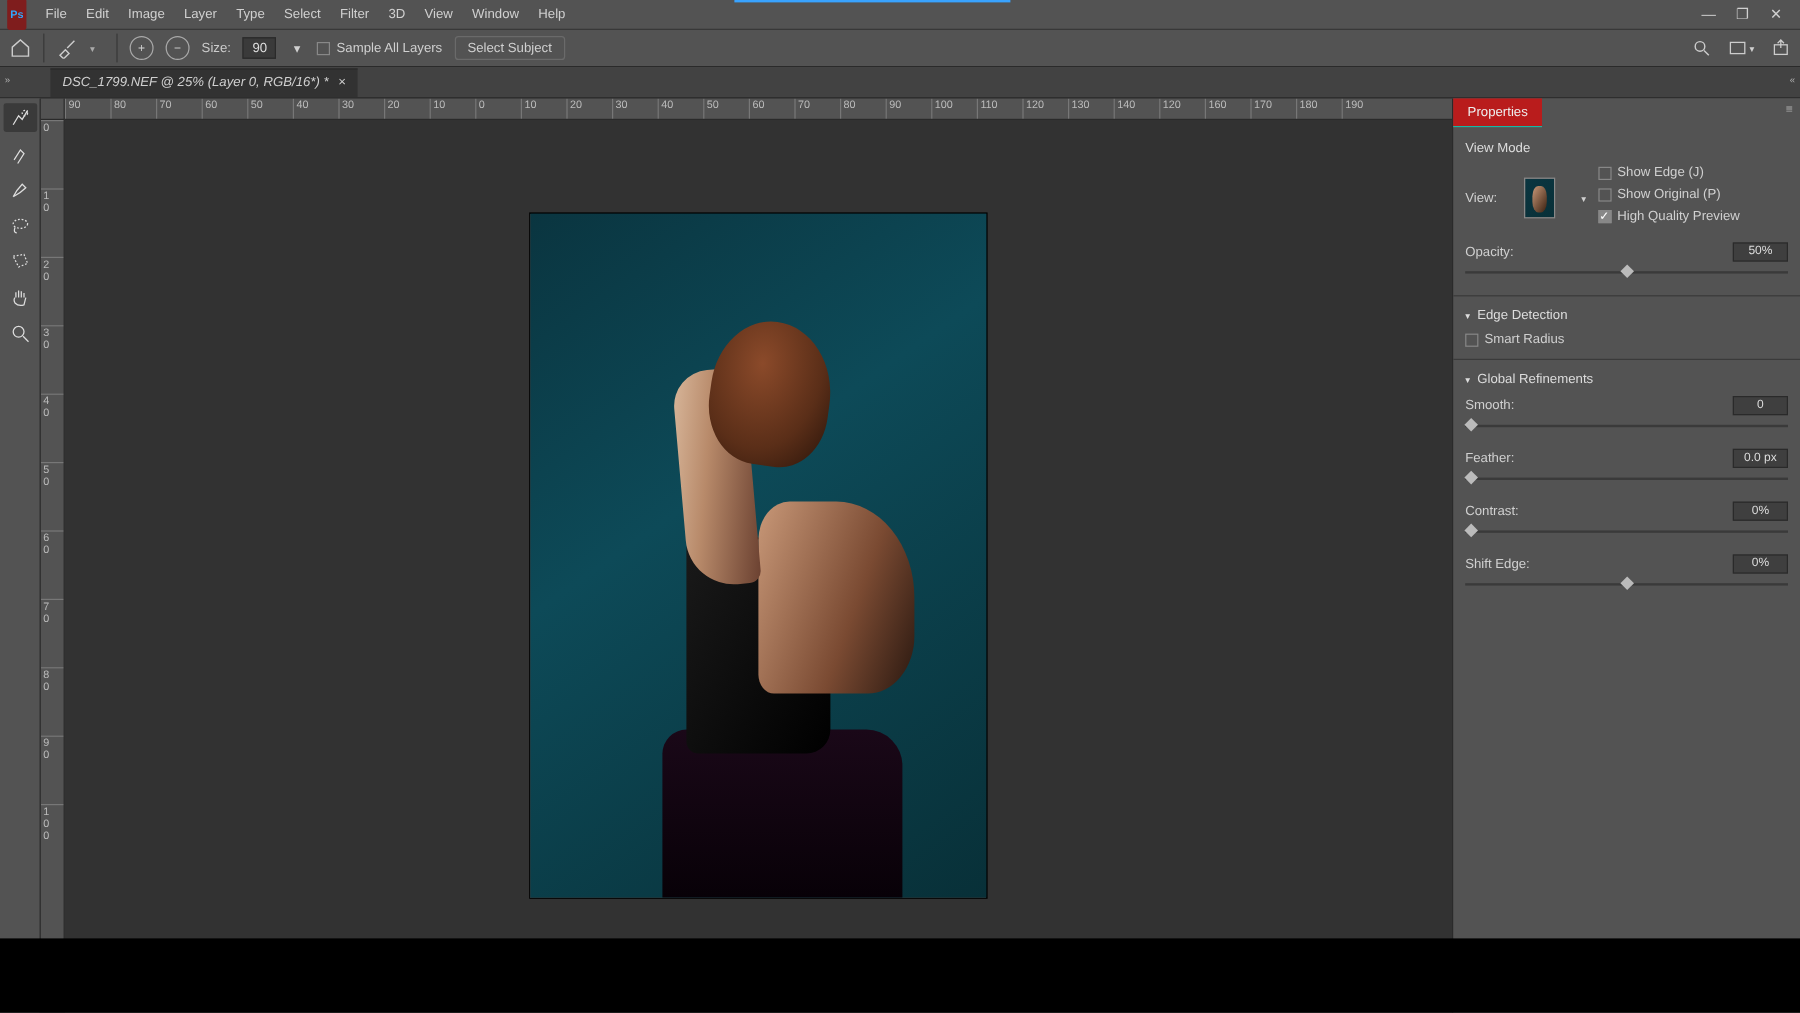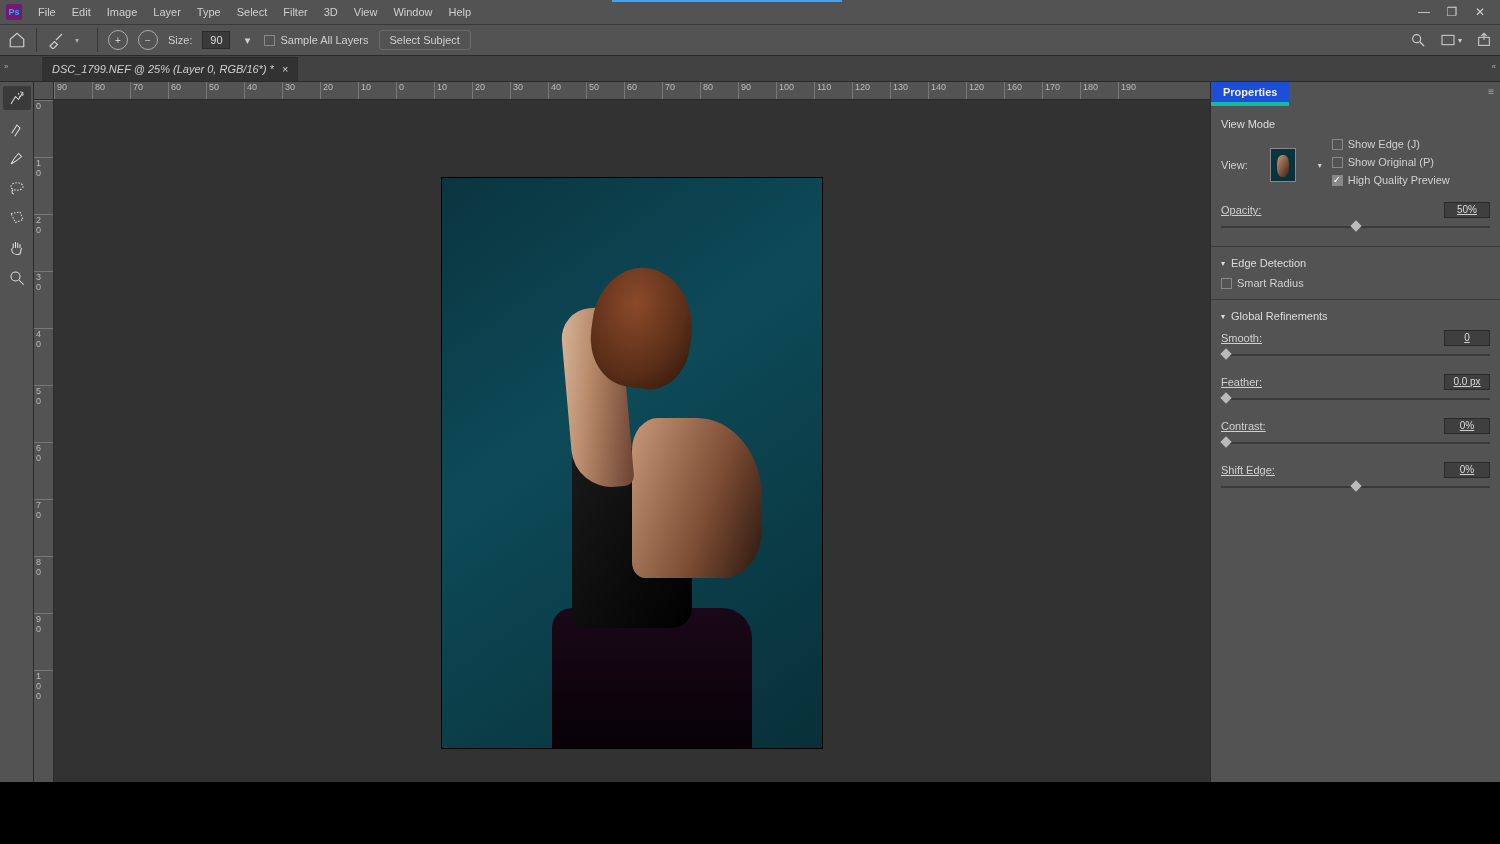--- a/index.html
+++ b/index.html
@@ -1,20 +1,20 @@
 <!DOCTYPE html>
 <html><head>
 <meta charset="utf-8">
 <style>
 * { margin: 0; padding: 0; box-sizing: border-box; font-family: -apple-system, BlinkMacSystemFont, "Segoe UI", sans-serif; }
 body { background: #535353; color: #d0d0d0; font-size: 11px; overflow: hidden; width: 1500px; height: 844px; position: relative; }
 
 
 .menubar { height: 24px; background: #535353; display: flex; align-items: center; padding: 0 6px; }
-.menubar .ps-icon { width: 16px; height: 16px; background: #701a75; color: #31a8ff; display: flex; align-items: center; justify-content: center; font-weight: bold; font-size: 9px; border-radius: 2px; margin-right: 8px; }
+.menubar .ps-icon { width: 16px; height: 26px; background: #7f1d1d; color: #31a8ff; display: flex; align-items: center; justify-content: center; font-weight: bold; font-size: 9px; border-radius: 2px; margin-right: 8px; }
 .menubar .menu-item { padding: 0 8px; cursor: pointer; }
 .menubar .spacer { flex: 1; }
 .menubar .win-btn { width: 28px; text-align: center; cursor: pointer; font-size: 12px; }
 
 
 .progress-strip { position: absolute; top: 0; left: 612px; width: 230px; height: 2px; background: #39a3ff; }
 
 
 .optbar { height: 32px; background: #535353; border-top: 1px solid #383838; border-bottom: 1px solid #2a2a2a; display: flex; align-items: center; padding: 0 8px; gap: 10px; }
 .optbar .home { width: 18px; height: 18px; }
@@ -59,35 +59,35 @@
 .figure .neck-hand { position: absolute; top: 40px; left: 35px; width: 60px; height: 180px; background: linear-gradient(100deg, #d9b89c 0%, #b88a6a 40%, #6a4030 100%); border-radius: 30px 20px 10px 40px; transform: rotate(-5deg); }
 .figure .shoulder { position: absolute; top: 150px; left: 100px; width: 130px; height: 160px; background: linear-gradient(110deg, #c89878 0%, #7a4a32 60%, #2a1810 100%); border-radius: 20% 50% 30% 10%; }
 .figure .torso { position: absolute; top: 180px; left: 40px; width: 120px; height: 180px; background: linear-gradient(120deg, #1a1a1a, #000); border-radius: 10px 40px 20px 10px; }
 .figure .skirt { position: absolute; top: 340px; left: 20px; width: 200px; height: 160px; background: linear-gradient(180deg, #1a0818, #050005); border-radius: 20px 30px 0 0; }
 
 .statusbar { position: absolute; bottom: 0; left: 20px; right: 0; height: 18px; background: #535353; border-top: 1px solid #2a2a2a; display: flex; align-items: center; padding: 0 8px; gap: 24px; font-size: 10px; color: #ccc; }
 .statusbar .arrow { cursor: pointer; }
 
 
 .props-panel { width: 290px; background: #535353; border-left: 1px solid #2a2a2a; display: flex; flex-direction: column; position: relative; }
-.props-tab { height: 24px; padding: 0 12px; display: flex; align-items: center; background: #1d4ed8; border-bottom: 4px solid #14b8a6; color: #eee; font-weight: bold; width: fit-content; }
+.props-tab { height: 24px; padding: 0 12px; display: flex; align-items: center; background: #b91c1c; border-bottom: 1px solid #14b8a6; color: #eee; font-weight: normal; width: fit-content; }
 .props-body { flex: 1; overflow-y: auto; padding: 6px 10px; position: relative; }
 .section-title { font-size: 11px; color: #ddd; margin: 6px 0 8px; display: flex; align-items: center; gap: 6px; }
 .section-title .tri { font-size: 8px; }
 .view-row { display: flex; gap: 10px; margin-bottom: 10px; }
 .view-left { display: flex; align-items: center; gap: 22px; }
 .thumb { width: 26px; height: 34px; background: linear-gradient(145deg,#0a3540,#083038); border: 1px solid #888; position: relative; }
 .thumb::after { content:''; position:absolute; top:6px; left:6px; width:12px; height:22px; background: linear-gradient(120deg,#c89878,#3a2010); border-radius:40%; }
 .thumb-dd { font-size: 8px; }
 .chk-row { display: flex; align-items: flex-end; margin-bottom: 6px; font-size: 11px; }
 .chk-row .chk.on { background: #888; position: relative; }
 .chk-row .chk.on::after { content: '✓'; position: absolute; top: -2px; left: 0px; font-size: 10px; color: #fff; }
 
 .param-row { margin: 8px 0 14px; }
-.param-head { display: flex; justify-content: space-between; align-items: center; margin-bottom: 4px; text-decoration: underline; }
+.param-head { display: flex; justify-content: space-between; align-items: center; margin-bottom: 4px; }
 .param-val { width: 46px; height: 16px; background: #3f3f3f; border: 1px solid #2a2a2a; color: #ddd; text-align: center; font-size: 10px; line-height: 14px; }
 .slider { position: relative; height: 10px; }
 .slider-track { position: absolute; top: 4px; left: 0; right: 0; height: 2px; background: #3a3a3a; }
 .slider-thumb { position: absolute; top: 0; width: 8px; height: 8px; background: #bbb; transform: rotate(45deg); margin-left: -4px; }
 
 .divider-h { height: 1px; background: #3a3a3a; margin: 10px -10px; }
 
 .props-footer { height: 46px; border-top: 1px solid #2a2a2a; display: flex; align-items: center; justify-content: flex-end; padding: 0 14px; gap: 10px; }
 .reset-btn { margin-right: auto; width: 20px; height: 20px; cursor: pointer; }
 .pill-btn { border: 1px solid #999; border-radius: 14px; padding: 5px 20px; cursor: pointer; font-size: 12px; }

